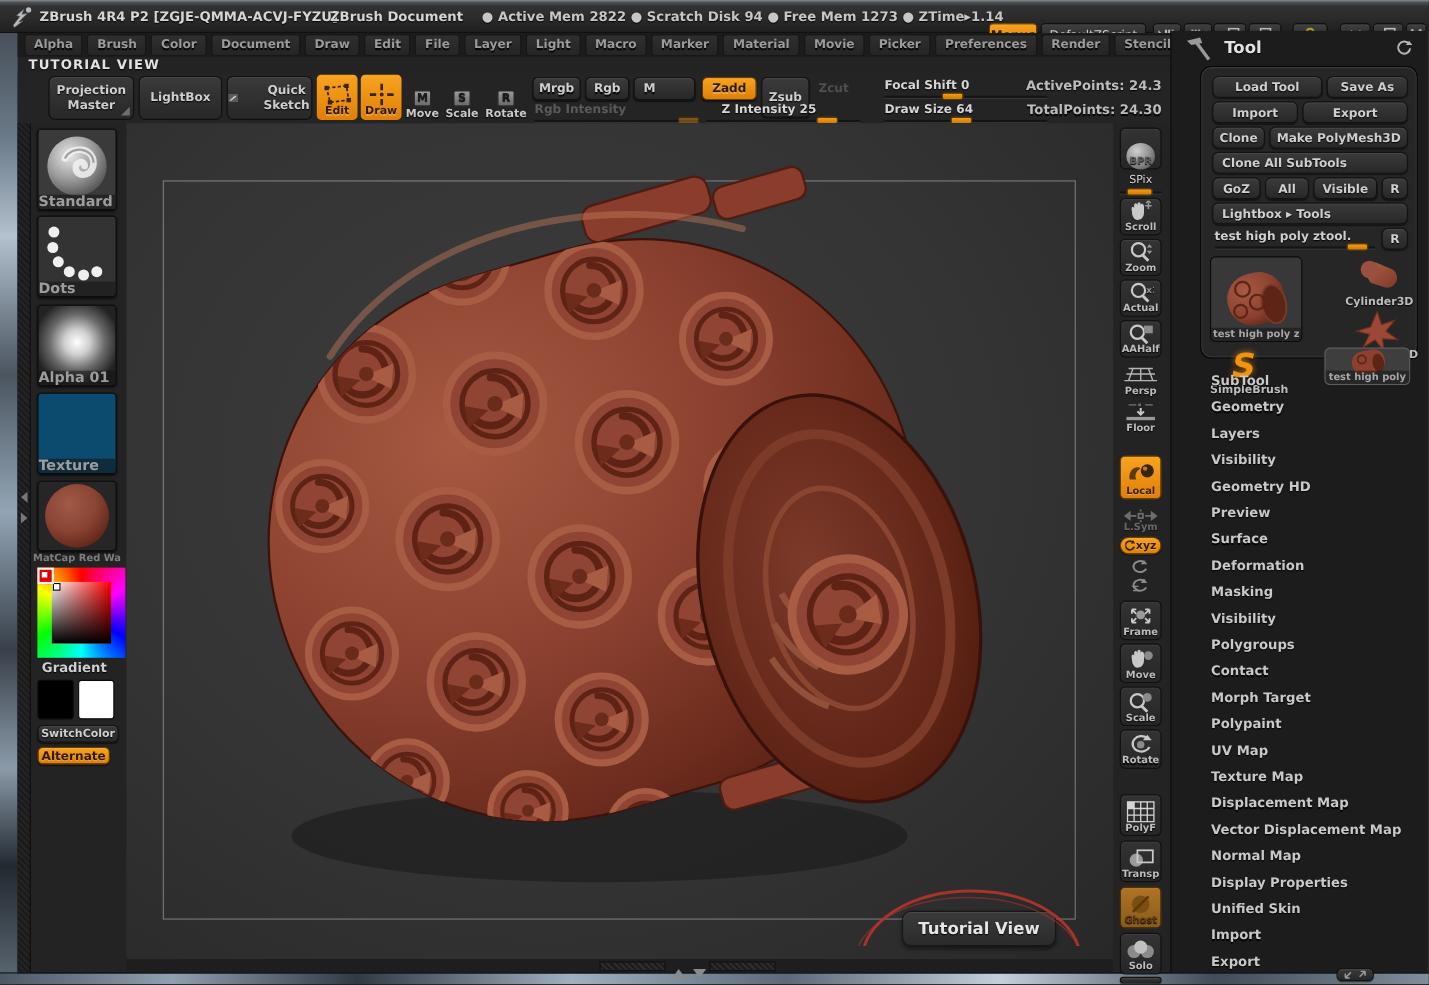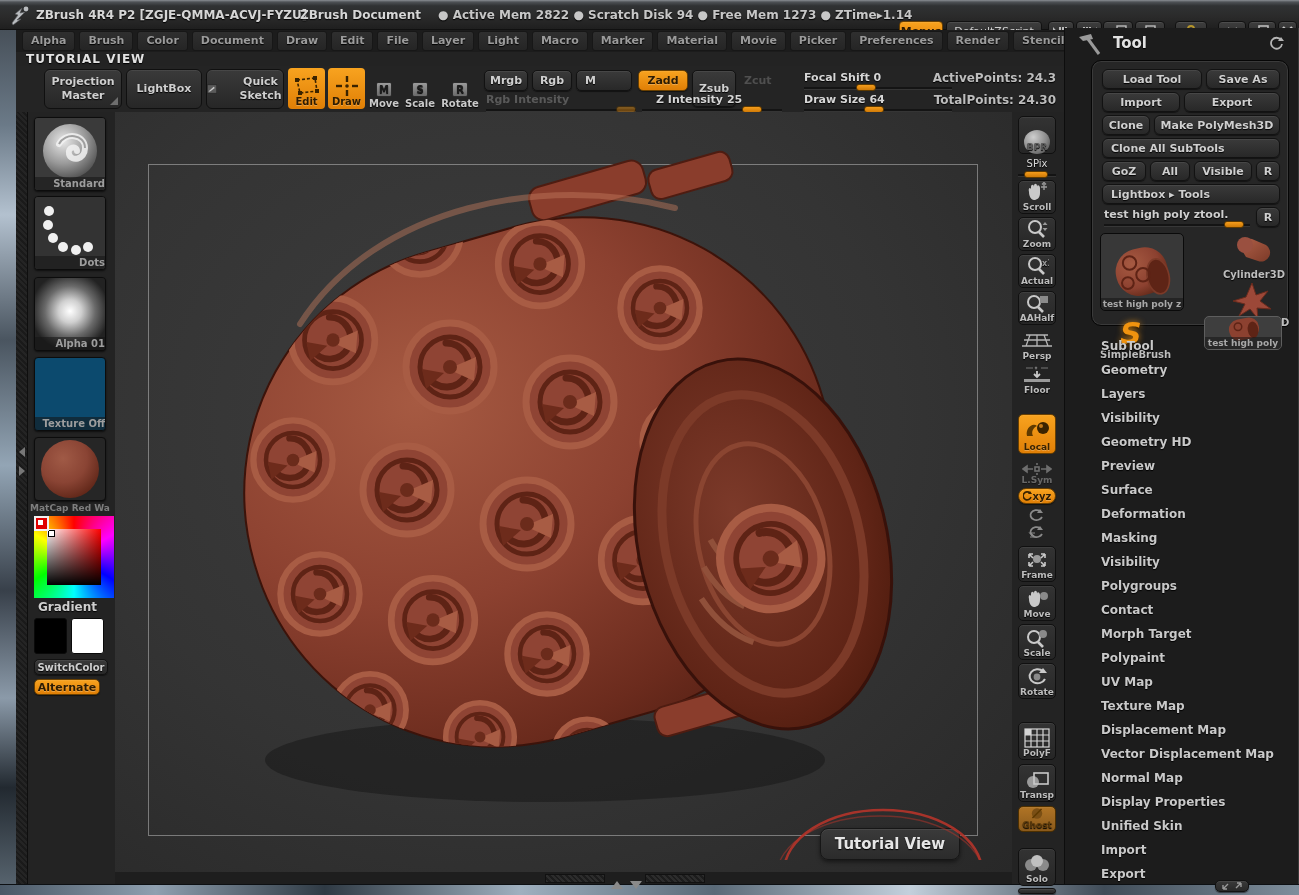--- a/index.html
+++ b/index.html
@@ -69,21 +69,21 @@
   .tray-handle { left:119px; top:114px; width:28px; height:7px; border-radius:3px;
     background:linear-gradient(180deg,#6f6f6f,#4c4c4c); border:1px solid #2a2a2a; }
   .tray-bottom { left:115px; top:872px; width:897px; height:12px; background:#1e1e1e; }
   .hatch { background-image:repeating-linear-gradient(45deg,#2c2c2c 0 2px,#1c1c1c 2px 4px); }
   .tri { width:0; height:0; display:inline-block; }
 
   
   .lthumb { position:absolute; left:34px; width:72px; border:1px solid #0c0c0c; border-radius:4px;
     background:#353535; box-shadow:0 1px 2px rgba(0,0,0,.6); overflow:hidden; }
   .lthumb .cap { position:absolute; left:0; right:0; bottom:0; height:13px; background:rgba(20,20,20,.55);
-    color:#9d9d9d; font-size:10px; font-weight:bold; text-align:right; line-height:13px; }
+    color:#9d9d9d; font-size:13px; font-weight:bold; text-align:left; line-height:13px; }
   .llabel { position:absolute; left:30px; width:80px; text-align:center; color:#7e7e7e;
     font-size:9px; font-weight:bold; }
   .swatch { position:absolute; width:33px; height:36px; border:1px solid #0a0a0a; border-radius:3px; }
 
   
   .canvas { left:115px; top:112px; width:897px; height:760px;
     background:radial-gradient(ellipse at 42% 40%, #3d3d3d 0%, #343434 55%, #282828 100%); overflow:hidden; }
   .doc-frame { position:absolute; left:33px; top:52px; width:830px; height:672px;
     border:1px solid rgba(215,215,215,.45); }
   .tut-btn { position:absolute; left:705px; top:716px; width:140px; height:32px; border-radius:8px;
@@ -624,21 +624,21 @@
       </svg>
     <span>PolyF</span>
   </div>
   <div class="rshelf-btn abs" style="top:764px;height:38px">
     <svg width="26" height="20" viewBox="0 0 26 20">
         <circle cx="9" cy="12" r="6" fill="#9a9a9a"></circle>
         <rect x="10" y="3" width="14" height="11" fill="none" stroke="#c9c9c9" stroke-width="1.6"></rect>
       </svg>
     <span>Transp</span>
   </div>
-  <div class="rshelf-btn abs" style="top:806px;height:26px;background:linear-gradient(180deg,#b07425,#8a5a1c);border-color:#4e3000">
+  <div class="rshelf-btn abs" style="top:806px;height:38px;background:linear-gradient(180deg,#b07425,#8a5a1c);border-color:#4e3000">
     <svg width="24" height="20" viewBox="0 0 24 20">
         <circle cx="12" cy="10" r="8" fill="#7a4f15"></circle>
         <line x1="5" y1="17" x2="19" y2="3" stroke="#5e3a00" stroke-width="2.4"></line>
       </svg>
     <span style="color:#5e3c0c">Ghost</span>
   </div>
   <div class="rshelf-btn abs" style="top:848px;height:38px">
     <svg width="28" height="20" viewBox="0 0 28 20">
         <circle cx="8" cy="11" r="6" fill="#8a8a8a"></circle>
         <circle cx="20" cy="11" r="6" fill="#8a8a8a"></circle>

